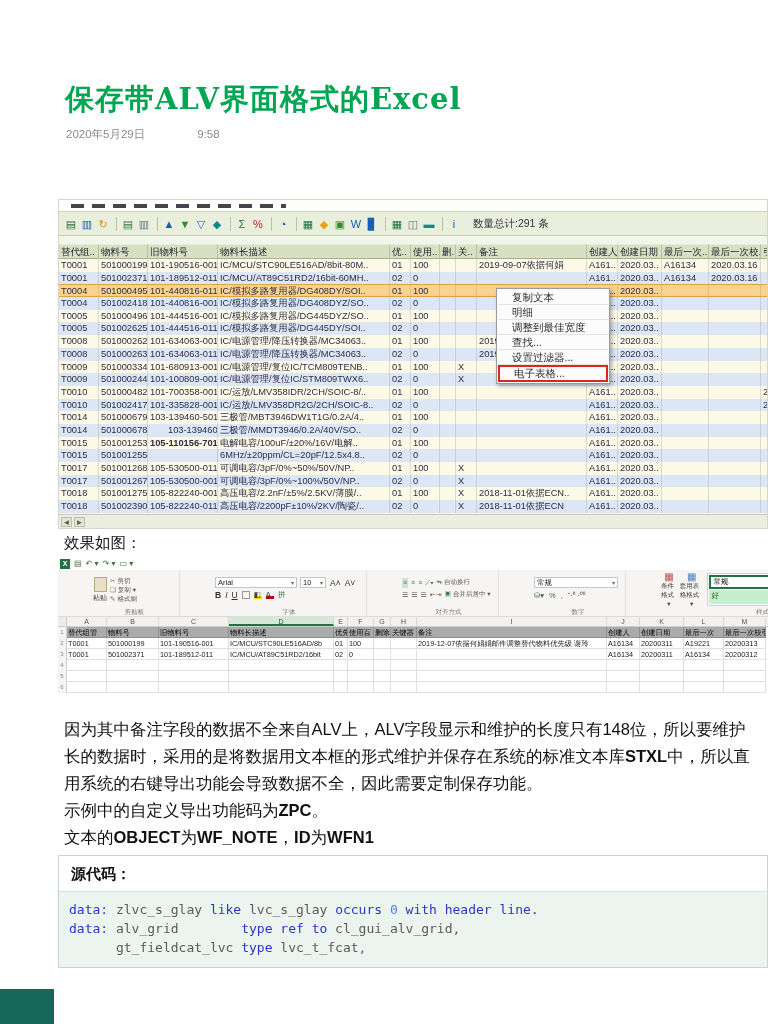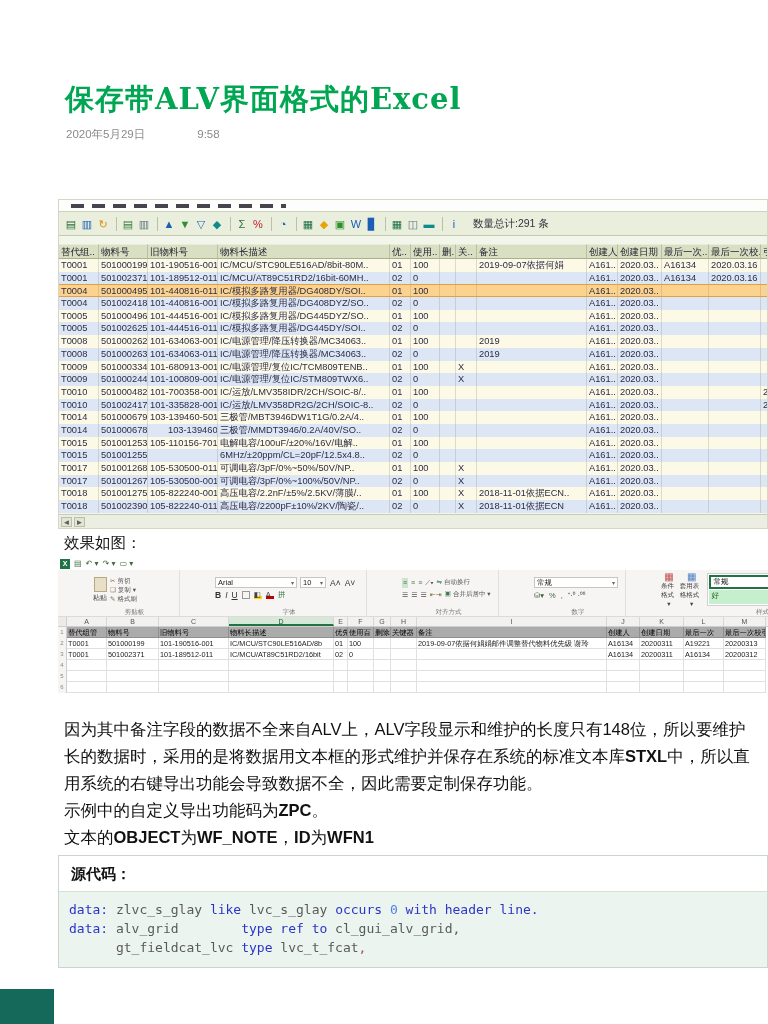--- a/index.html
+++ b/index.html
@@ -409,21 +409,21 @@
           <div class="alv-cell" style="width: 110px;"></div>
           <div class="alv-cell" style="width: 31px;">A161..</div>
           <div class="alv-cell" style="width: 44px;">2020.03..</div>
           <div class="alv-cell" style="width: 47px;"></div>
           <div class="alv-cell" style="width: 52px;"></div>
           <div class="alv-cell" style="width: 38px;"></div>
         </div>
         <div class="alv-row odd">
           <div class="alv-cell" style="width: 40px;">T0015</div>
           <div class="alv-cell" style="width: 49px;">501001253</div>
-          <div class="alv-cell" style="width: 70px;">105-110156-701</div>
+          <div class="alv-cell" style="width: 70px; font-weight: bold;">105-110156-701</div>
           <div class="alv-cell" style="width: 172px;">电解电容/100uF/±20%/16V/电解..</div>
           <div class="alv-cell" style="width: 21px;">01</div>
           <div class="alv-cell" style="width: 29px;">100</div>
           <div class="alv-cell" style="width: 16px;"></div>
           <div class="alv-cell" style="width: 21px;"></div>
           <div class="alv-cell" style="width: 110px;"></div>
           <div class="alv-cell" style="width: 31px;">A161..</div>
           <div class="alv-cell" style="width: 44px;">2020.03..</div>
           <div class="alv-cell" style="width: 47px;"></div>
           <div class="alv-cell" style="width: 52px;"></div>
@@ -508,20 +508,28 @@
           <div class="alv-cell" style="width: 47px;"></div>
           <div class="alv-cell" style="width: 52px;"></div>
           <div class="alv-cell" style="width: 38px;"></div>
         </div>
       </div>
     <div class="alv-scroll">
       <span>◄</span>
       <span>►</span>
       <span class="thumb" style="border:none;background:transparent;"></span>
     </div>
+    <div class="ctx" id="ctx-menu">
+        <div class="mi">复制文本</div>
+        <div class="mi">明细</div>
+        <div class="mi">调整到最佳宽度</div>
+        <div class="mi">查找...</div>
+        <div class="mi">设置过滤器...</div>
+        <div class="mi hl">电子表格...</div>
+      </div>
   </div>
 
   <p class="effect">效果如图：</p>
 
   <div class="xl">
     <div class="xl-qat">
       <span class="xl-logo">X</span>
       <span class="qat-ic">▤</span>
       <span class="qat-ic">↶ ▾</span>
       <span class="qat-ic">↷ ▾</span>
@@ -685,21 +693,21 @@
         <div class="xl-row">
           <div class="xl-rn">2</div>
           <div class="xl-c" style="width: 40px;">T0001</div>
           <div class="xl-c" style="width: 52px;">501000199</div>
           <div class="xl-c" style="width: 70px;">101-190516-001</div>
           <div class="xl-c" style="width: 105px;">IC/MCU/STC90LE516AD/8b</div>
           <div class="xl-c" style="width: 14px;">01</div>
           <div class="xl-c" style="width: 26px;">100</div>
           <div class="xl-c" style="width: 17px;"></div>
           <div class="xl-c" style="width: 26px;"></div>
-          <div class="xl-c" style="width: 190px;">2019-09-07依据何娟娟邮件调整替代物料优先级 谢玲</div>
+          <div class="xl-c" style="width: 190px;">2019-12-07依据何娟娟邮件调整替代物料优先级 谢玲</div>
           <div class="xl-c" style="width: 33px;">A16134</div>
           <div class="xl-c" style="width: 44px;">20200311</div>
           <div class="xl-c" style="width: 40px;">A19221</div>
           <div class="xl-c" style="width: 42px;">20200313</div>
         </div>
         <div class="xl-row">
           <div class="xl-rn">3</div>
           <div class="xl-c" style="width: 40px;">T0001</div>
           <div class="xl-c" style="width: 52px;">501002371</div>
           <div class="xl-c" style="width: 70px;">101-189512-011</div>

